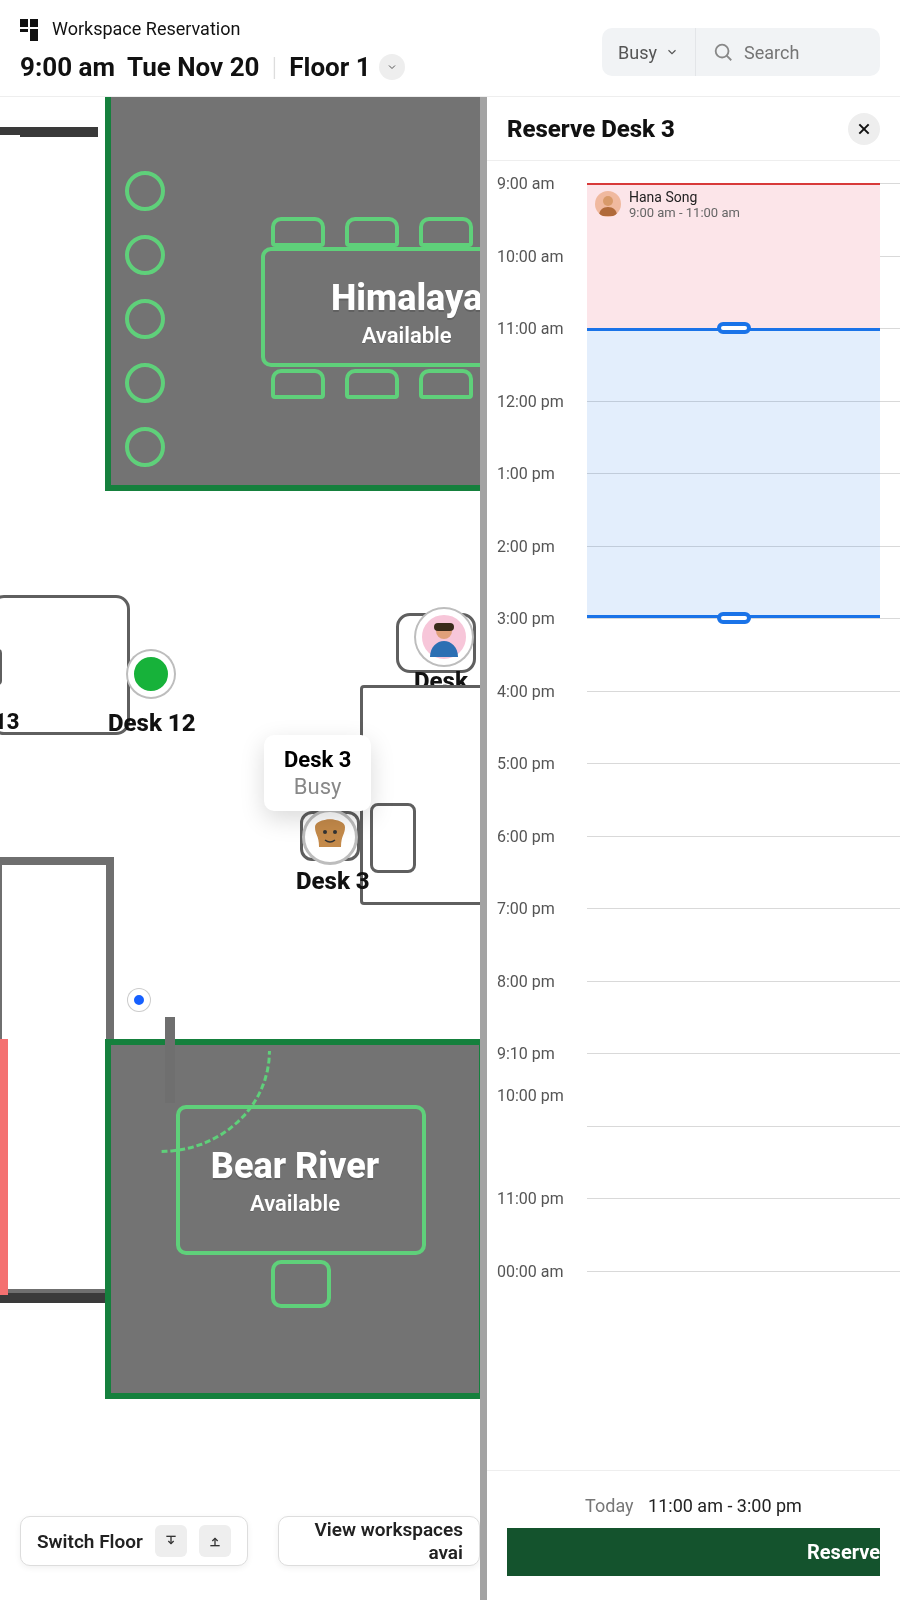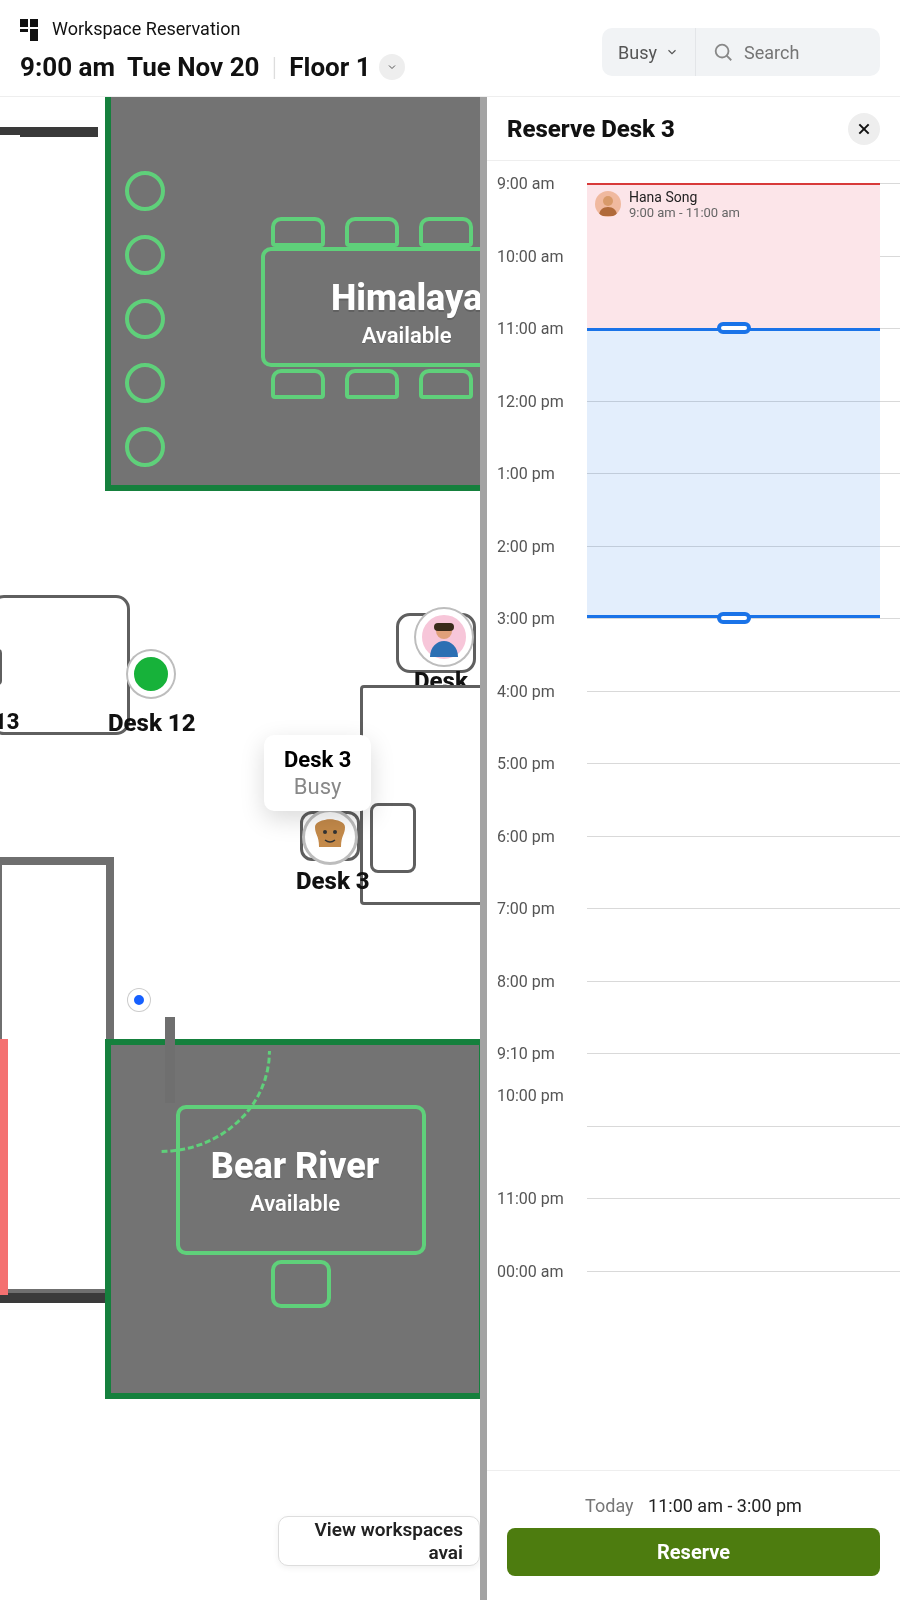--- a/index.html
+++ b/index.html
@@ -99,21 +99,21 @@
   .busy-block .bb-sub { font-size:13px; color:#666; }
 
   .now-line { position:absolute; left:100px; right:20px; height:2px; background:#d83a3a; }
 
   .sel-block { position:absolute; left:100px; right:20px; background:rgba(26,115,232,.12); border-top:3px solid #1a73e8; border-bottom:3px solid #1a73e8; }
   .sel-handle { position:absolute; left:50%; transform:translateX(-50%); width:34px; height:12px; border-radius:6px; background:#fff; border:4px solid #1a73e8; }
 
   .panel-foot { height:130px; border-top:1px solid #eee; display:flex; flex-direction:column; align-items:center; justify-content:center; gap:12px; padding:0 20px; }
   .foot-summary { font-size:18px; color:#222; }
   .foot-summary .lbl { color:#777; margin-right:10px; }
-  .reserve-btn { width:100%; height:48px; border-radius:8px; background:#4d7c0f; color:#fff; font-size:20px; font-weight:700; display:flex; align-items:center; justify-content:center; }
+  .reserve-btn { width:100%; height:48px; border-radius:0; background:#14532d; color:#fff; font-size:20px; font-weight:700; display:flex; align-items:center; justify-content:flex-end; }
 </style>
 </head>
 <body>
 
 <div class="header">
   <div class="app-row">
     <div class="app-logo">
       <div class="sq"></div>
         <div class="sq"></div>
         <div class="sl"></div>
@@ -233,20 +233,37 @@
       <div class="br-post"></div>
       <div class="br-arc"></div>
       <div class="br-table"></div>
       <div class="br-chair"></div>
       <div class="label-wrap">
         <div class="room-name">Bear River</div>
         <div class="room-status">Available</div>
       </div>
     </div>
 
+    <div id="pill-switch" class="pill">
+      <span>Switch Floor</span>
+      <span class="mini-btn">
+          <svg viewBox="0 0 24 24">
+            <line x1="5" y1="5" x2="19" y2="5"></line>
+            <polyline points="8 12 12 16 16 12"></polyline>
+            <line x1="12" y1="6" x2="12" y2="16"></line>
+          </svg>
+        </span>
+      <span class="mini-btn">
+          <svg viewBox="0 0 24 24">
+            <line x1="5" y1="19" x2="19" y2="19"></line>
+            <polyline points="8 12 12 8 16 12"></polyline>
+            <line x1="12" y1="18" x2="12" y2="8"></line>
+          </svg>
+        </span>
+    </div>
     <div id="pill-view" class="pill">
       <span>View workspaces avai</span>
     </div>
   </div>
 
   <div class="panel">
     <div class="panel-head">
       <div class="panel-title">Reserve Desk 3</div>
       <div class="close-btn">
         <svg viewBox="0 0 24 24">

